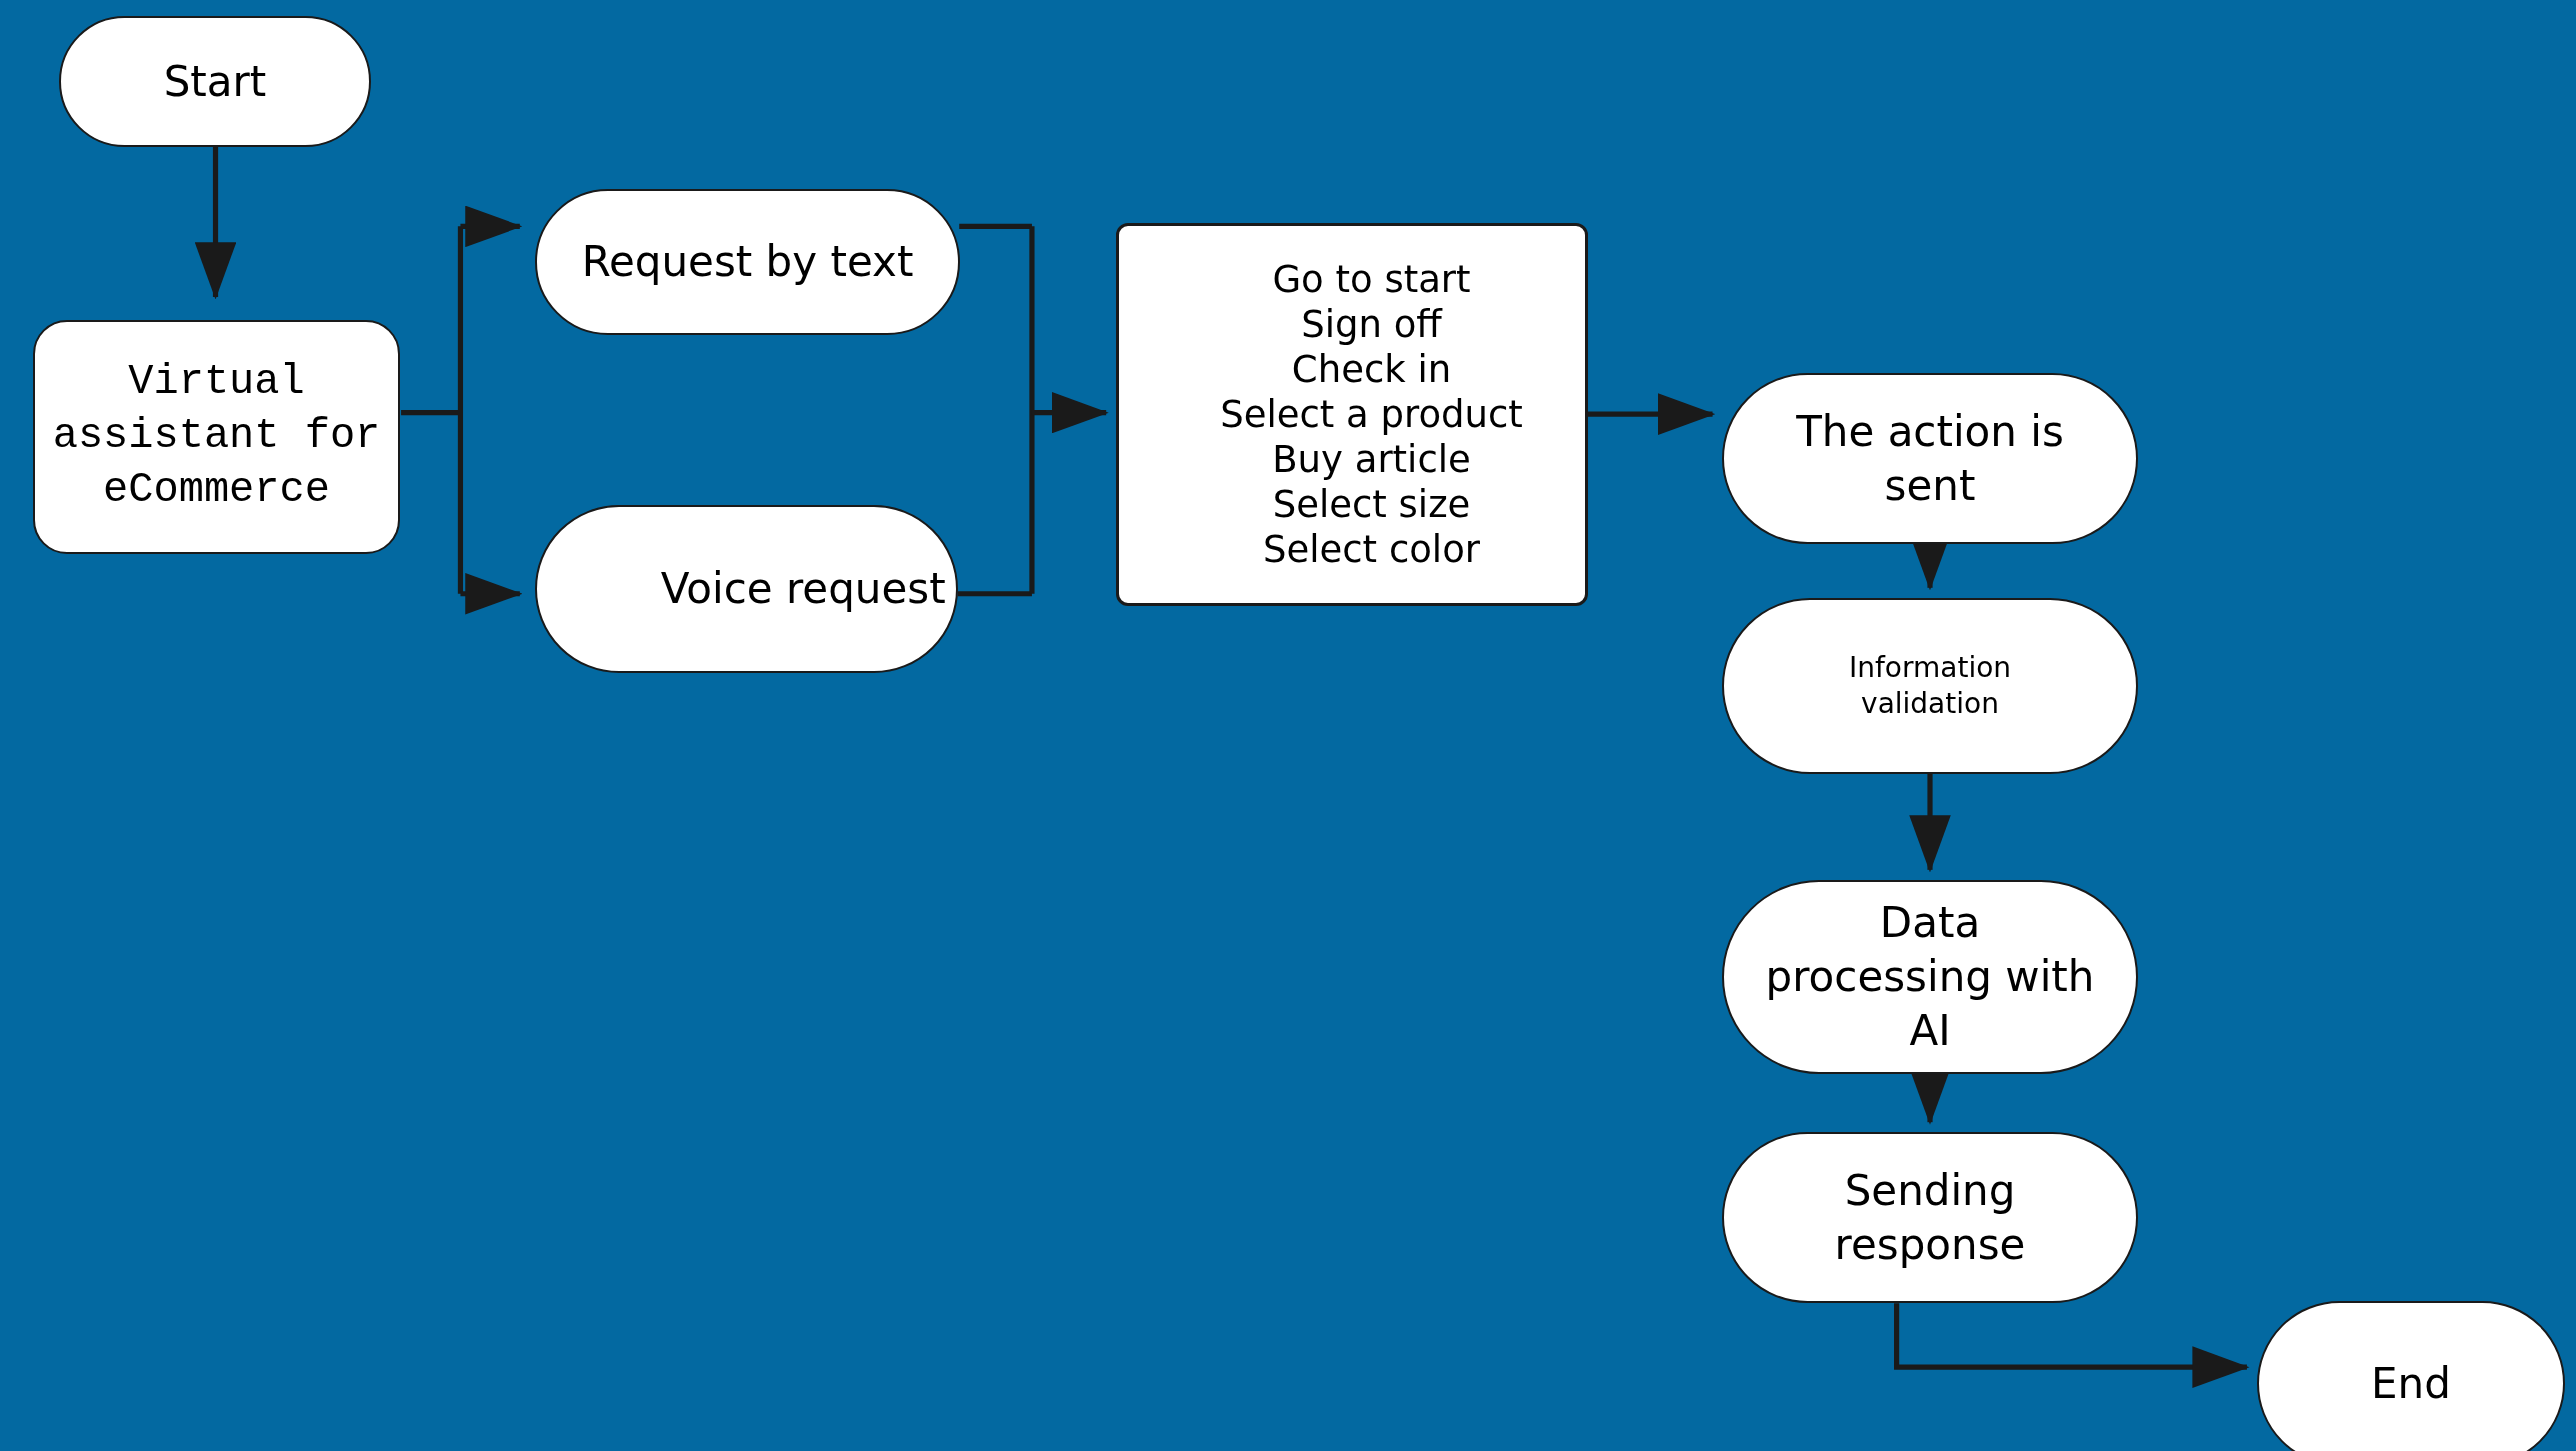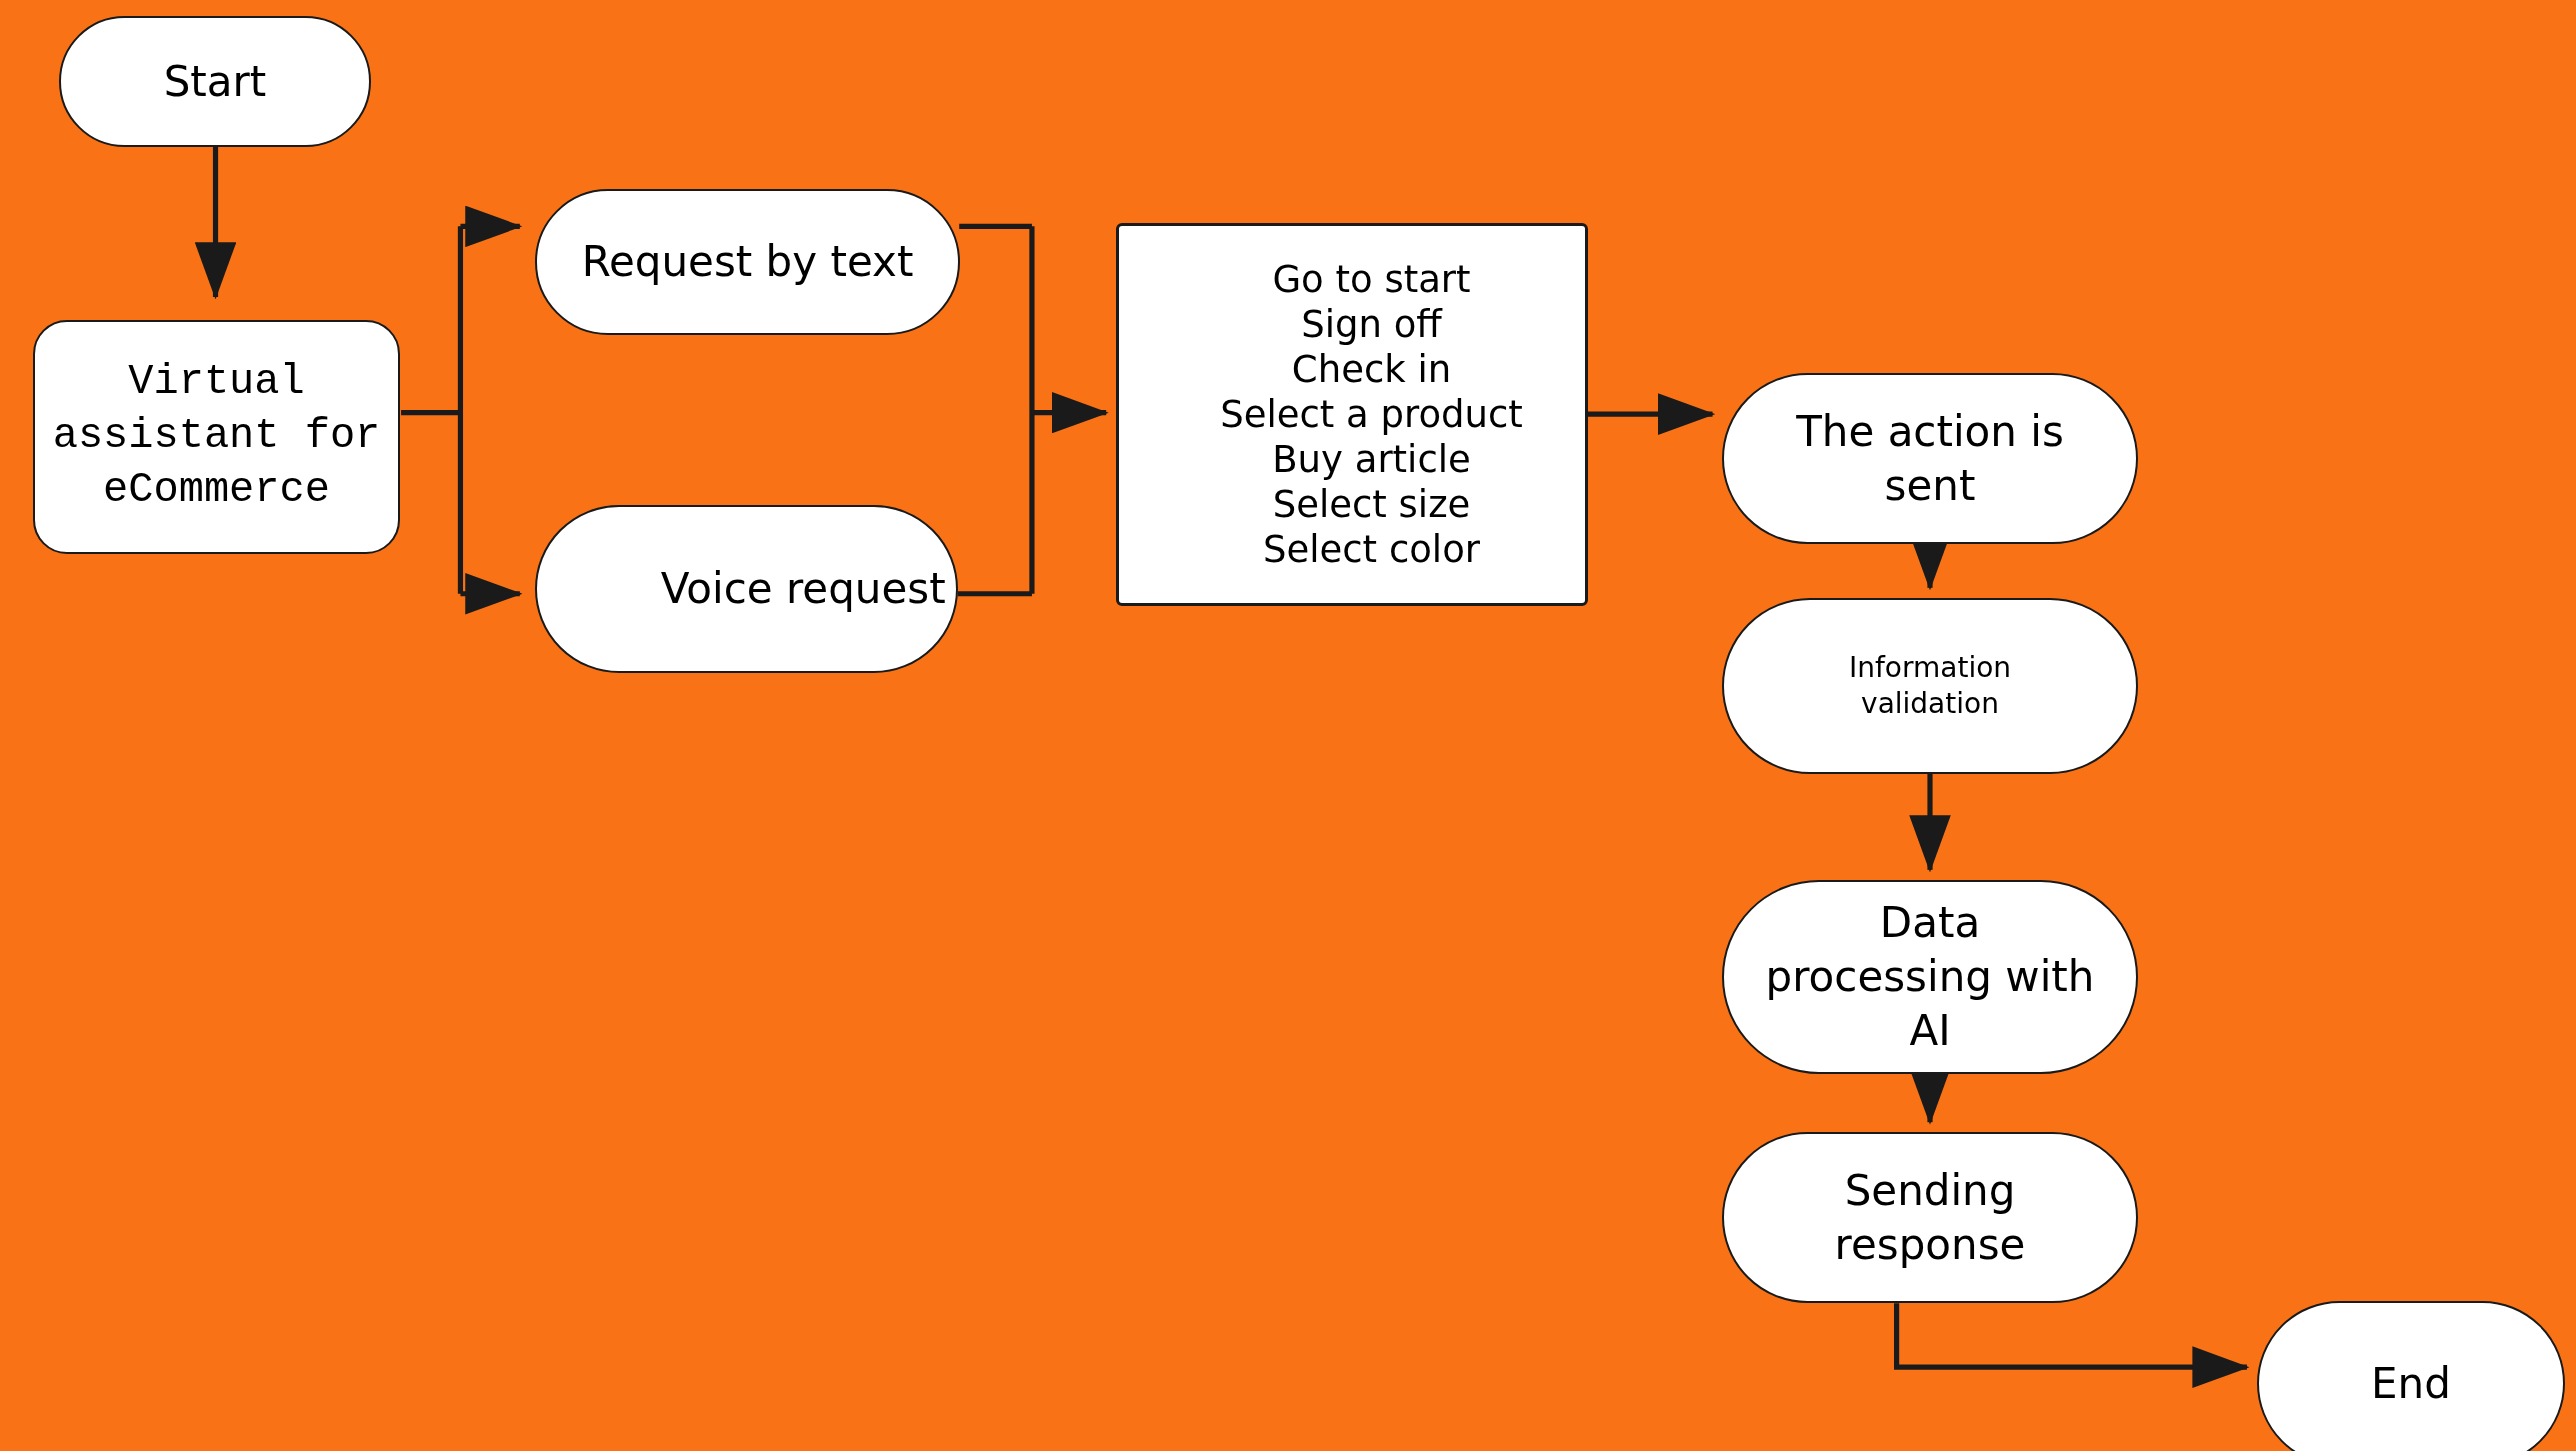--- a/index.html
+++ b/index.html
@@ -6,21 +6,21 @@
   html,body{margin:0;padding:0;background:#ffffff;}
   body{
     font-family:"DejaVu Sans","Liberation Sans",sans-serif;
     color:#000000;
     -webkit-font-smoothing:antialiased;
   }
   #canvas{
     position:relative;
     width:2576px;
     height:1451px;
-    background:#f97316;
+    background:#0369a1;
     overflow:hidden;
   }
   #edges{
     position:absolute;
     left:0; top:0;
     width:2576px;
     height:1451px;
     pointer-events:none;
   }
   .node{
@@ -37,21 +37,21 @@
   }
   .node .label{
     display:block;
     width:100%;
     padding:0 10.4px;
     white-space:pre-line;
   }
   
   .pill{ border-radius:742px; }
   .rounded{ border-radius:34px; }
-  .rect{ border-radius:6px;padding-left:39px; }
+  .rect{ border-radius:12px;padding-left:39px; }
 
   
   #node-start{ left:59px;  top:16.3px;   width:312px; height:131px; font-size:42px; }
   #node-virtual-assistant{ left:33px; top:320px; width:367px; height:234px; font-size:42px;font-family:Liberation Mono, monospace; }
   #node-request-text{ left:535px; top:152px; width:425px; height:146px; font-size:42px;margin-top:37px; }
   #node-voice-request{ left:535px; top:505px; width:423px; height:168px; font-size:42px;text-align:right; }
   #node-action-list{
       left:1116px; top:223px; width:472px; height:383px;
       font-size:37px; line-height:1.22;
       align-items:center; justify-content:center;

